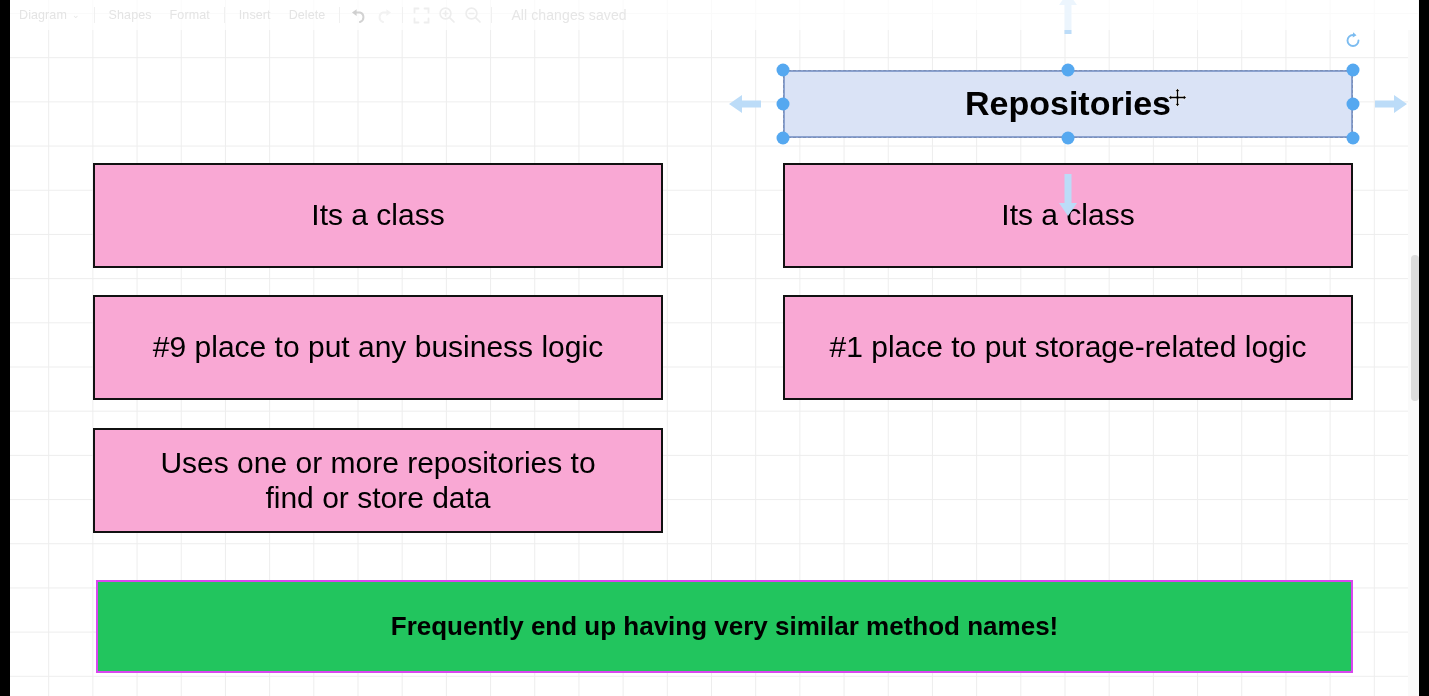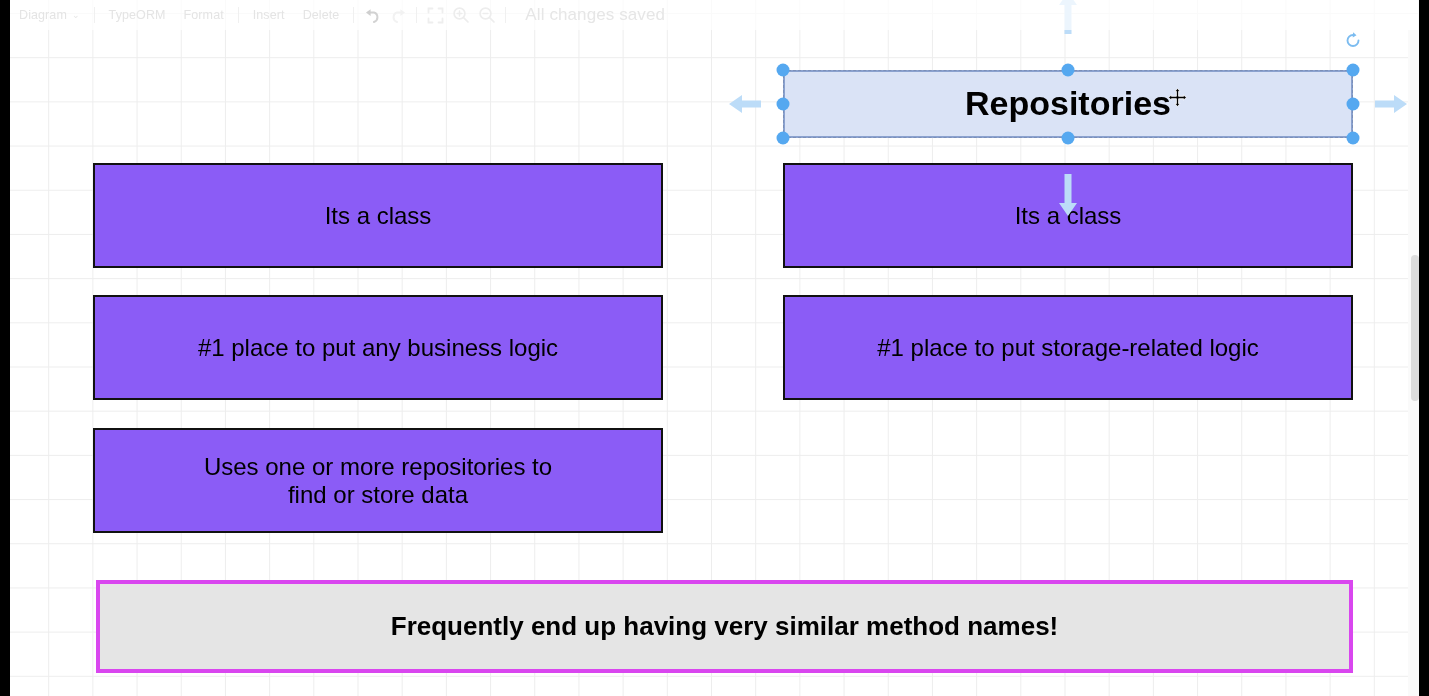--- a/index.html
+++ b/index.html
@@ -86,21 +86,21 @@
   .tb-icon {
     width: 26px;
     height: 30px;
     display: flex;
     align-items: center;
     justify-content: center;
   }
   .tb-status {
     margin-left: 14px;
     color: #e6e6e6;
-    font-size: 17px;
+    font-size: 14px;
     white-space: nowrap;
   }
 
   
   .shape {
     position: absolute;
     box-sizing: border-box;
     display: flex;
     align-items: center;
     justify-content: center;
@@ -111,33 +111,33 @@
   .shape .txt {
     display: block;
     width: 100%;
     padding: 0 10px;
     box-sizing: border-box;
     line-height: 1.16;
     white-space: pre-line;
   }
 
   .box-plain {
-    background: #8b5cf6;
+    background: #f9a8d4;
     border: 2.5px solid #111111;
-    font-size: 24px;
+    font-size: 30px;
   }
   .box-header {
     background: #dae3f6;
     border: 2px solid #8ba2cf;
     font-size: 34px;
     font-weight: bold;
   }
   .box-note {
-    background: #e5e5e5;
-    border: 4px solid #d946ef;
+    background: #22c55e;
+    border: 2px solid #d946ef;
     font-size: 26px;
     font-weight: bold;
   }
 
   
   #selection {
     position: absolute;
     z-index: 30;
     pointer-events: none;
   }
@@ -202,21 +202,21 @@
   <div id="canvas"></div>
 
   <div id="toolbar">
     <div class="tb-group">
       <div class="tb-item">
         <span>Diagram</span><span class="tb-caret">⌄</span>
       </div>
     </div>
     <div class="tb-sep"></div>
     <div class="tb-group">
-      <div class="tb-item">TypeORM</div>
+      <div class="tb-item">Shapes</div>
       <div class="tb-item">Format</div>
     </div>
     <div class="tb-sep"></div>
     <div class="tb-group">
       <div class="tb-item">Insert</div>
       <div class="tb-item">Delete</div>
     </div>
     <div class="tb-sep"></div>
 
     <div class="tb-icon">
@@ -259,21 +259,21 @@
     <div class="tb-sep"></div>
     <div class="tb-status">All changes saved</div>
   </div>
 
 
   <div class="shape box-plain" style="left:93px; top:163px; width:570px; height:105px;">
     <span class="txt">Its a class</span>
   </div>
 
   <div class="shape box-plain" style="left:93px; top:295px; width:570px; height:105px;">
-    <span class="txt">#1 place to put any business logic</span>
+    <span class="txt">#9 place to put any business logic</span>
   </div>
 
   <div class="shape box-plain" style="left:93px; top:428px; width:570px; height:105px;">
     <span class="txt">Uses one or more repositories to
 find or store data</span>
   </div>
 
   <div class="shape box-header" style="left:783px; top:70px; width:570px; height:68px;justify-content:flex-end;">
     <span class="txt">Repositories</span>
   </div>

